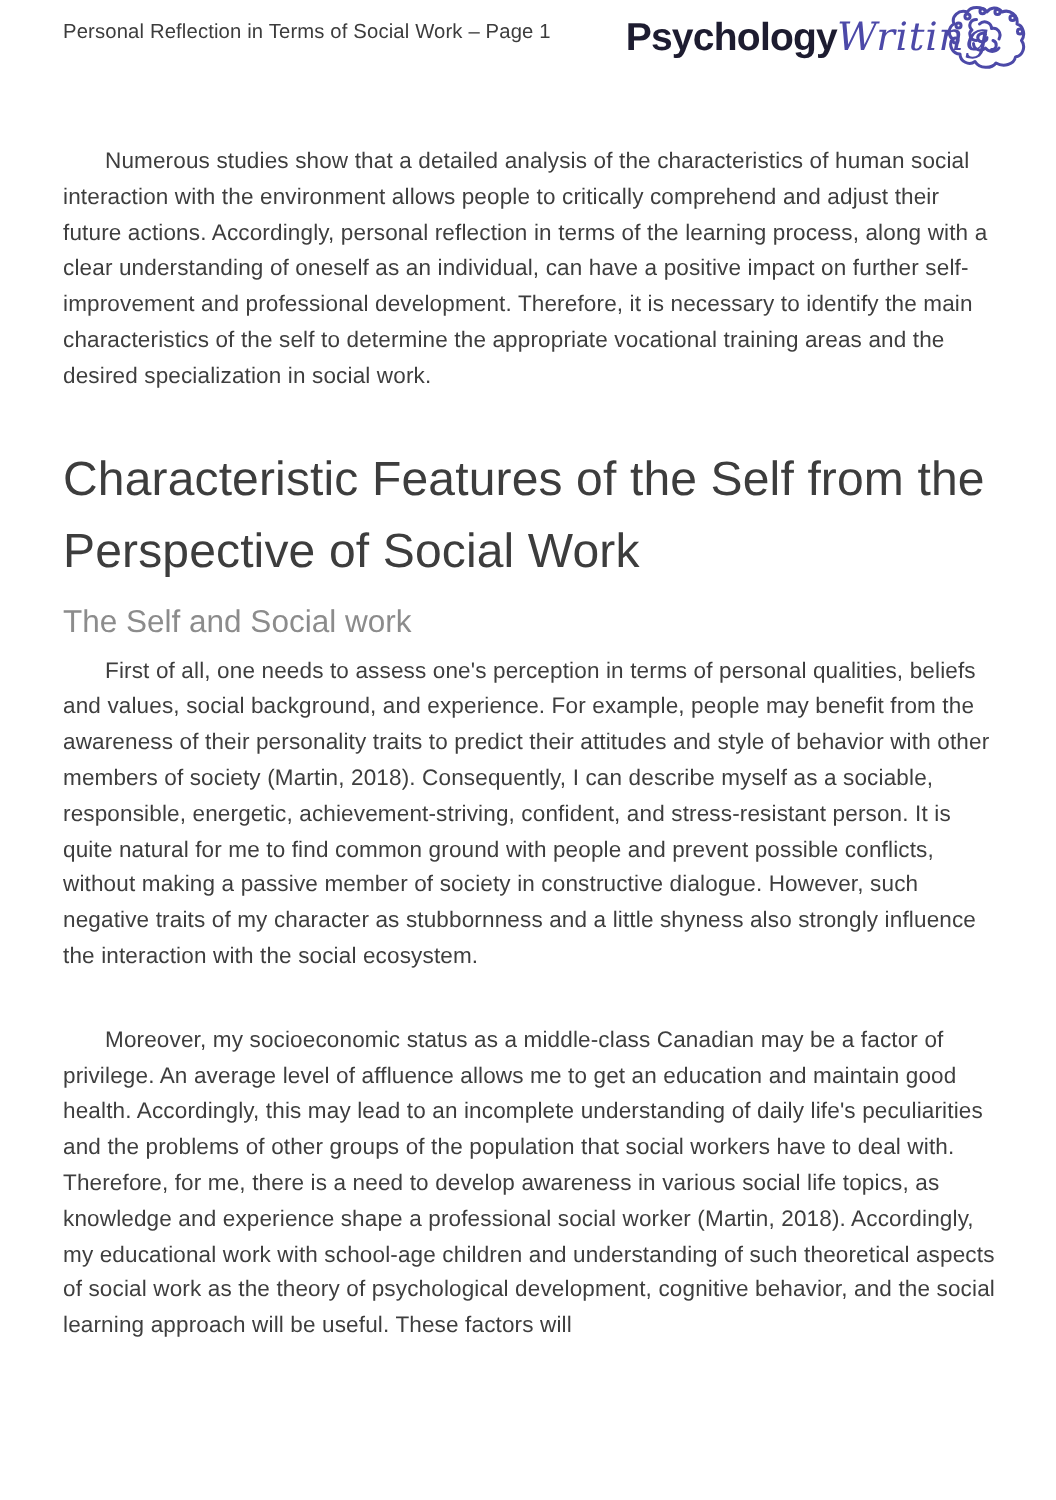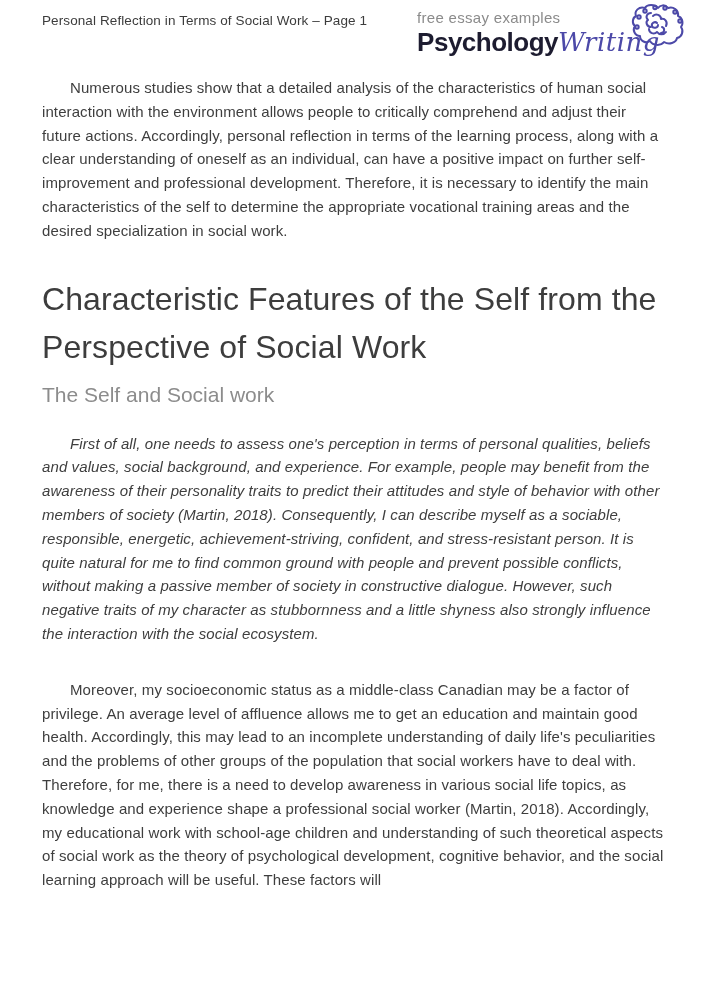--- a/index.html
+++ b/index.html
@@ -87,23 +87,24 @@
     font-weight: 400;
     color: #8c8c8c;
     line-height: 25px;
     margin-top: 11px;
   }
   .para {
     font-size: 15px;
     line-height: 23.8px;
     color: #3e3e3e;
     text-indent: 28px;
+    margin-top: 20px;
     letter-spacing: 0.1px;
   }
-  .para.tight { margin-top: 25px; font-style: italic; }
+  .para.tight { margin-top: 9px; }
   .para.wide { margin-top: 32px; }
 
   
   .footer-url {
     position: absolute;
     left: 42px;
     top: 1010px;
     font-size: 12.5px;
     color: #be185d;
     letter-spacing: 0.1px;
@@ -111,21 +112,20 @@
 </style>
 </head>
 <body>
 
 <div class="page">
 
   <header>
     <div class="doc-title">Personal Reflection in Terms of Social Work – Page 1</div>
 
     <div class="logo">
-      <div class="logo-tagline">free essay examples</div>
       <div class="logo-brand">
         <span class="brand-primary">Psychology</span><span class="brand-secondary">Writing</span>
       </div>
       <svg class="brain" width="56" height="48" viewBox="0 0 56 48">
         <g fill="none" stroke="#4c49a8" stroke-width="2" stroke-linecap="round" stroke-linejoin="round">
           <path d="M28 6 C25 2 17 2 15 6 C9 4 4 9 6 14 C2 16 2 22 5 24 C2 28 5 34 10 34 C10 39 16 42 20 39 C23 44 31 44 34 40 C39 43 46 41 47 36 C52 35 54 29 51 25 C54 21 52 15 48 14 C49 8 43 4 38 6 C35 2 30 3 28 6 Z"></path>
           <path d="M21 11 c-4 0 -6 4 -3 7 c-3 2 -1 7 3 7"></path>
           <path d="M23 14 c3 -3 8 -1 8 3 c4 -1 7 3 5 7"></path>
           <path d="M19 27 c0 4 5 6 8 3 c2 3 7 3 9 0"></path>
           <path d="M27 21 c-2 -2 -6 0 -5 3 c1 3 6 2 6 -1"></path>

